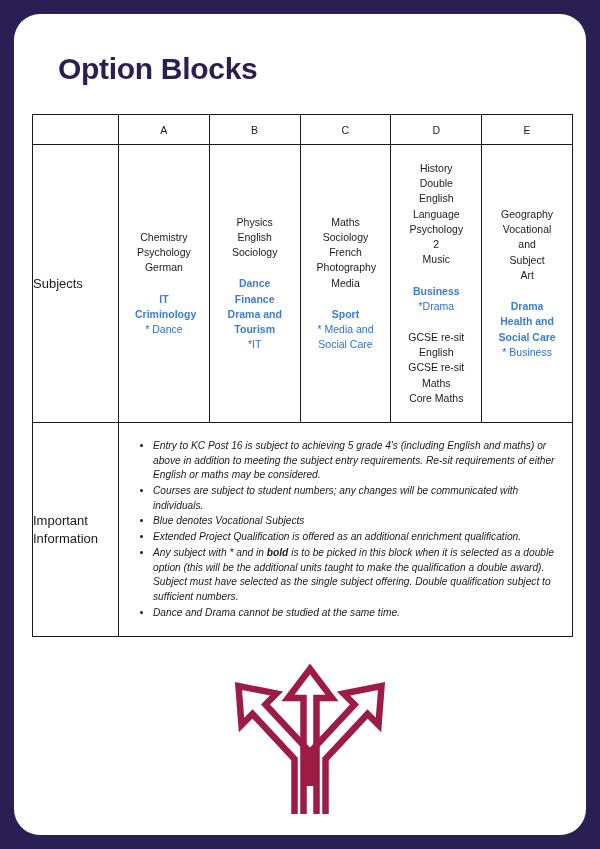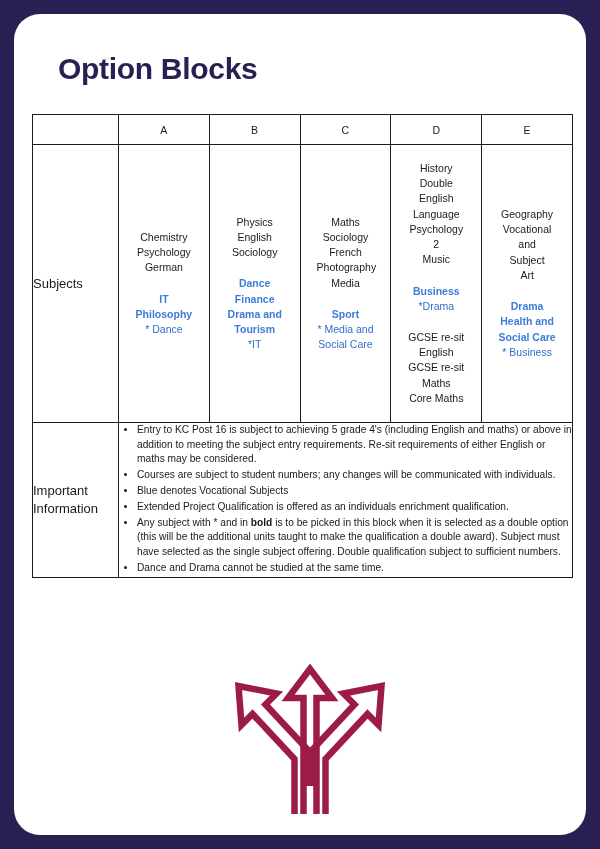--- a/index.html
+++ b/index.html
@@ -85,25 +85,26 @@
   .s-academic { color: #1a1a1a; }
   .s-voc { color: #3c7cd6; font-weight: bold; }
   .s-voc-bold { color: #2f6fcc; font-weight: normal; }
 
   
   .info-cell {
     padding: 10px 10px 12px 8px;
     vertical-align: top;
   }
   .info-list {
-    margin: 0;
+    margin: 16px;
     padding-left: 18px;
     font-size: 10.2px;
     color: #1a1a1a;
     line-height: 1.42;
+    font-style: italic;
   }
   .info-list li { margin-bottom: 1.5px; }
   .info-list b { font-weight: bold; }
 
   
   .arrow-wrap {
     position: absolute;
     left: 196px;
     top: 622px;
     width: 200px;
@@ -141,21 +142,21 @@
           <td class="rowlabel">Subjects</td>
 
           <td class="subject-cell">
             <div class="grp s-academic">
                 <div class="s-academic">Chemistry</div>
                 <div class="s-academic">Psychology</div>
                 <div class="s-academic">German</div>
               </div>
             <div class="grp spaced">
                 <div class="s-voc">IT</div>
-                <div class="s-voc">Philosophy</div>
+                <div class="s-voc">Criminology</div>
                 <div class="s-voc-bold">* Dance</div>
               </div>
           </td>
 
           <td class="subject-cell">
             <div class="grp s-academic">
                 <div class="s-academic">Physics</div>
                 <div class="s-academic">English</div>
                 <div class="s-academic">Sociology</div>
               </div>
@@ -223,21 +224,21 @@
         <tr>
           <td class="rowlabel">
               <div>Important</div>
               <div>Information</div>
             </td>
           <td class="info-cell" colspan="5">
             <ul class="info-list">
                 <li>Entry to KC Post 16 is subject to achieving 5 grade 4's (including English and maths) or above in addition to meeting the subject entry requirements. Re-sit requirements of either English or maths may be considered.</li>
                 <li>Courses are subject to student numbers; any changes will be communicated with individuals.</li>
                 <li>Blue denotes Vocational Subjects</li>
-                <li>Extended Project Qualification is offered as an individuals enrichment qualification.</li>
+                <li>Extended Project Qualification is offered as an additional enrichment qualification.</li>
                 <li>Any subject with * and in <b>bold</b> is to be picked in this block when it is selected as a double option (this will be the additional units taught to make the qualification a double award). Subject must have selected as the single subject offering. Double qualification subject to sufficient numbers.</li>
                 <li>Dance and Drama cannot be studied at the same time.</li>
               </ul>
           </td>
         </tr>
       </tbody>
     </table>
 
     <div class="arrow-wrap">
       <svg viewBox="0 0 200 185" width="200" height="185" aria-hidden="true">

